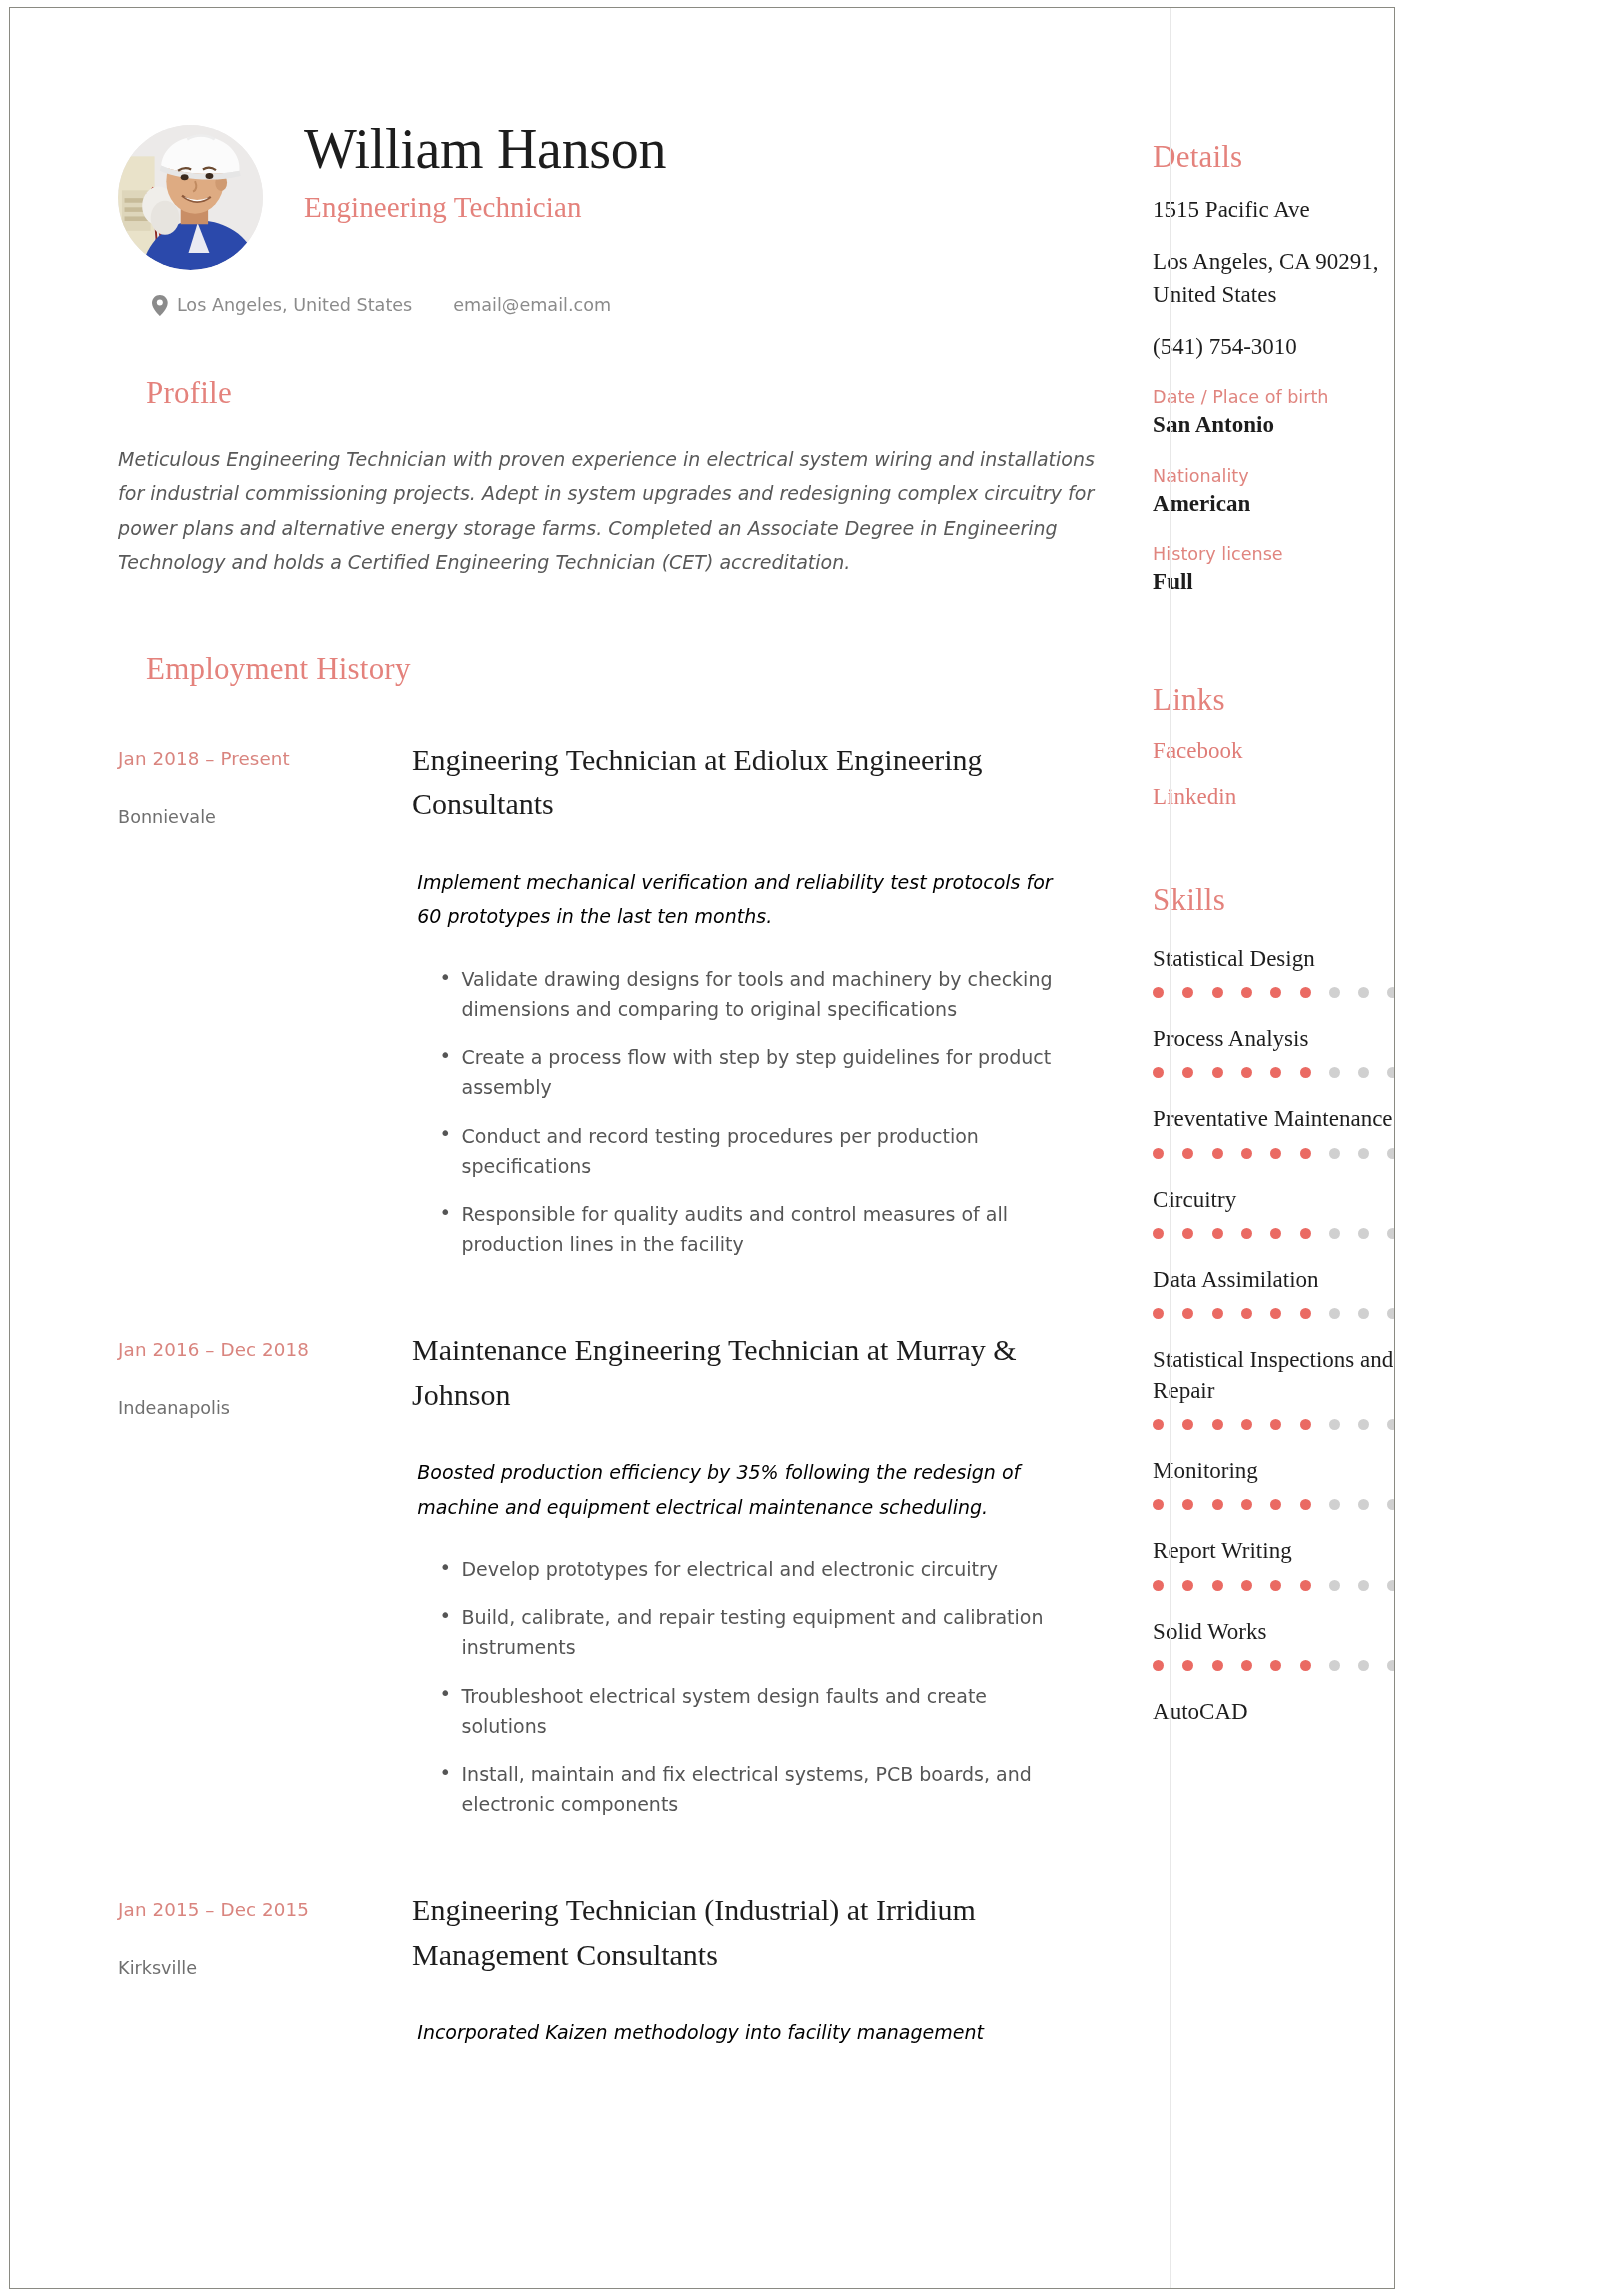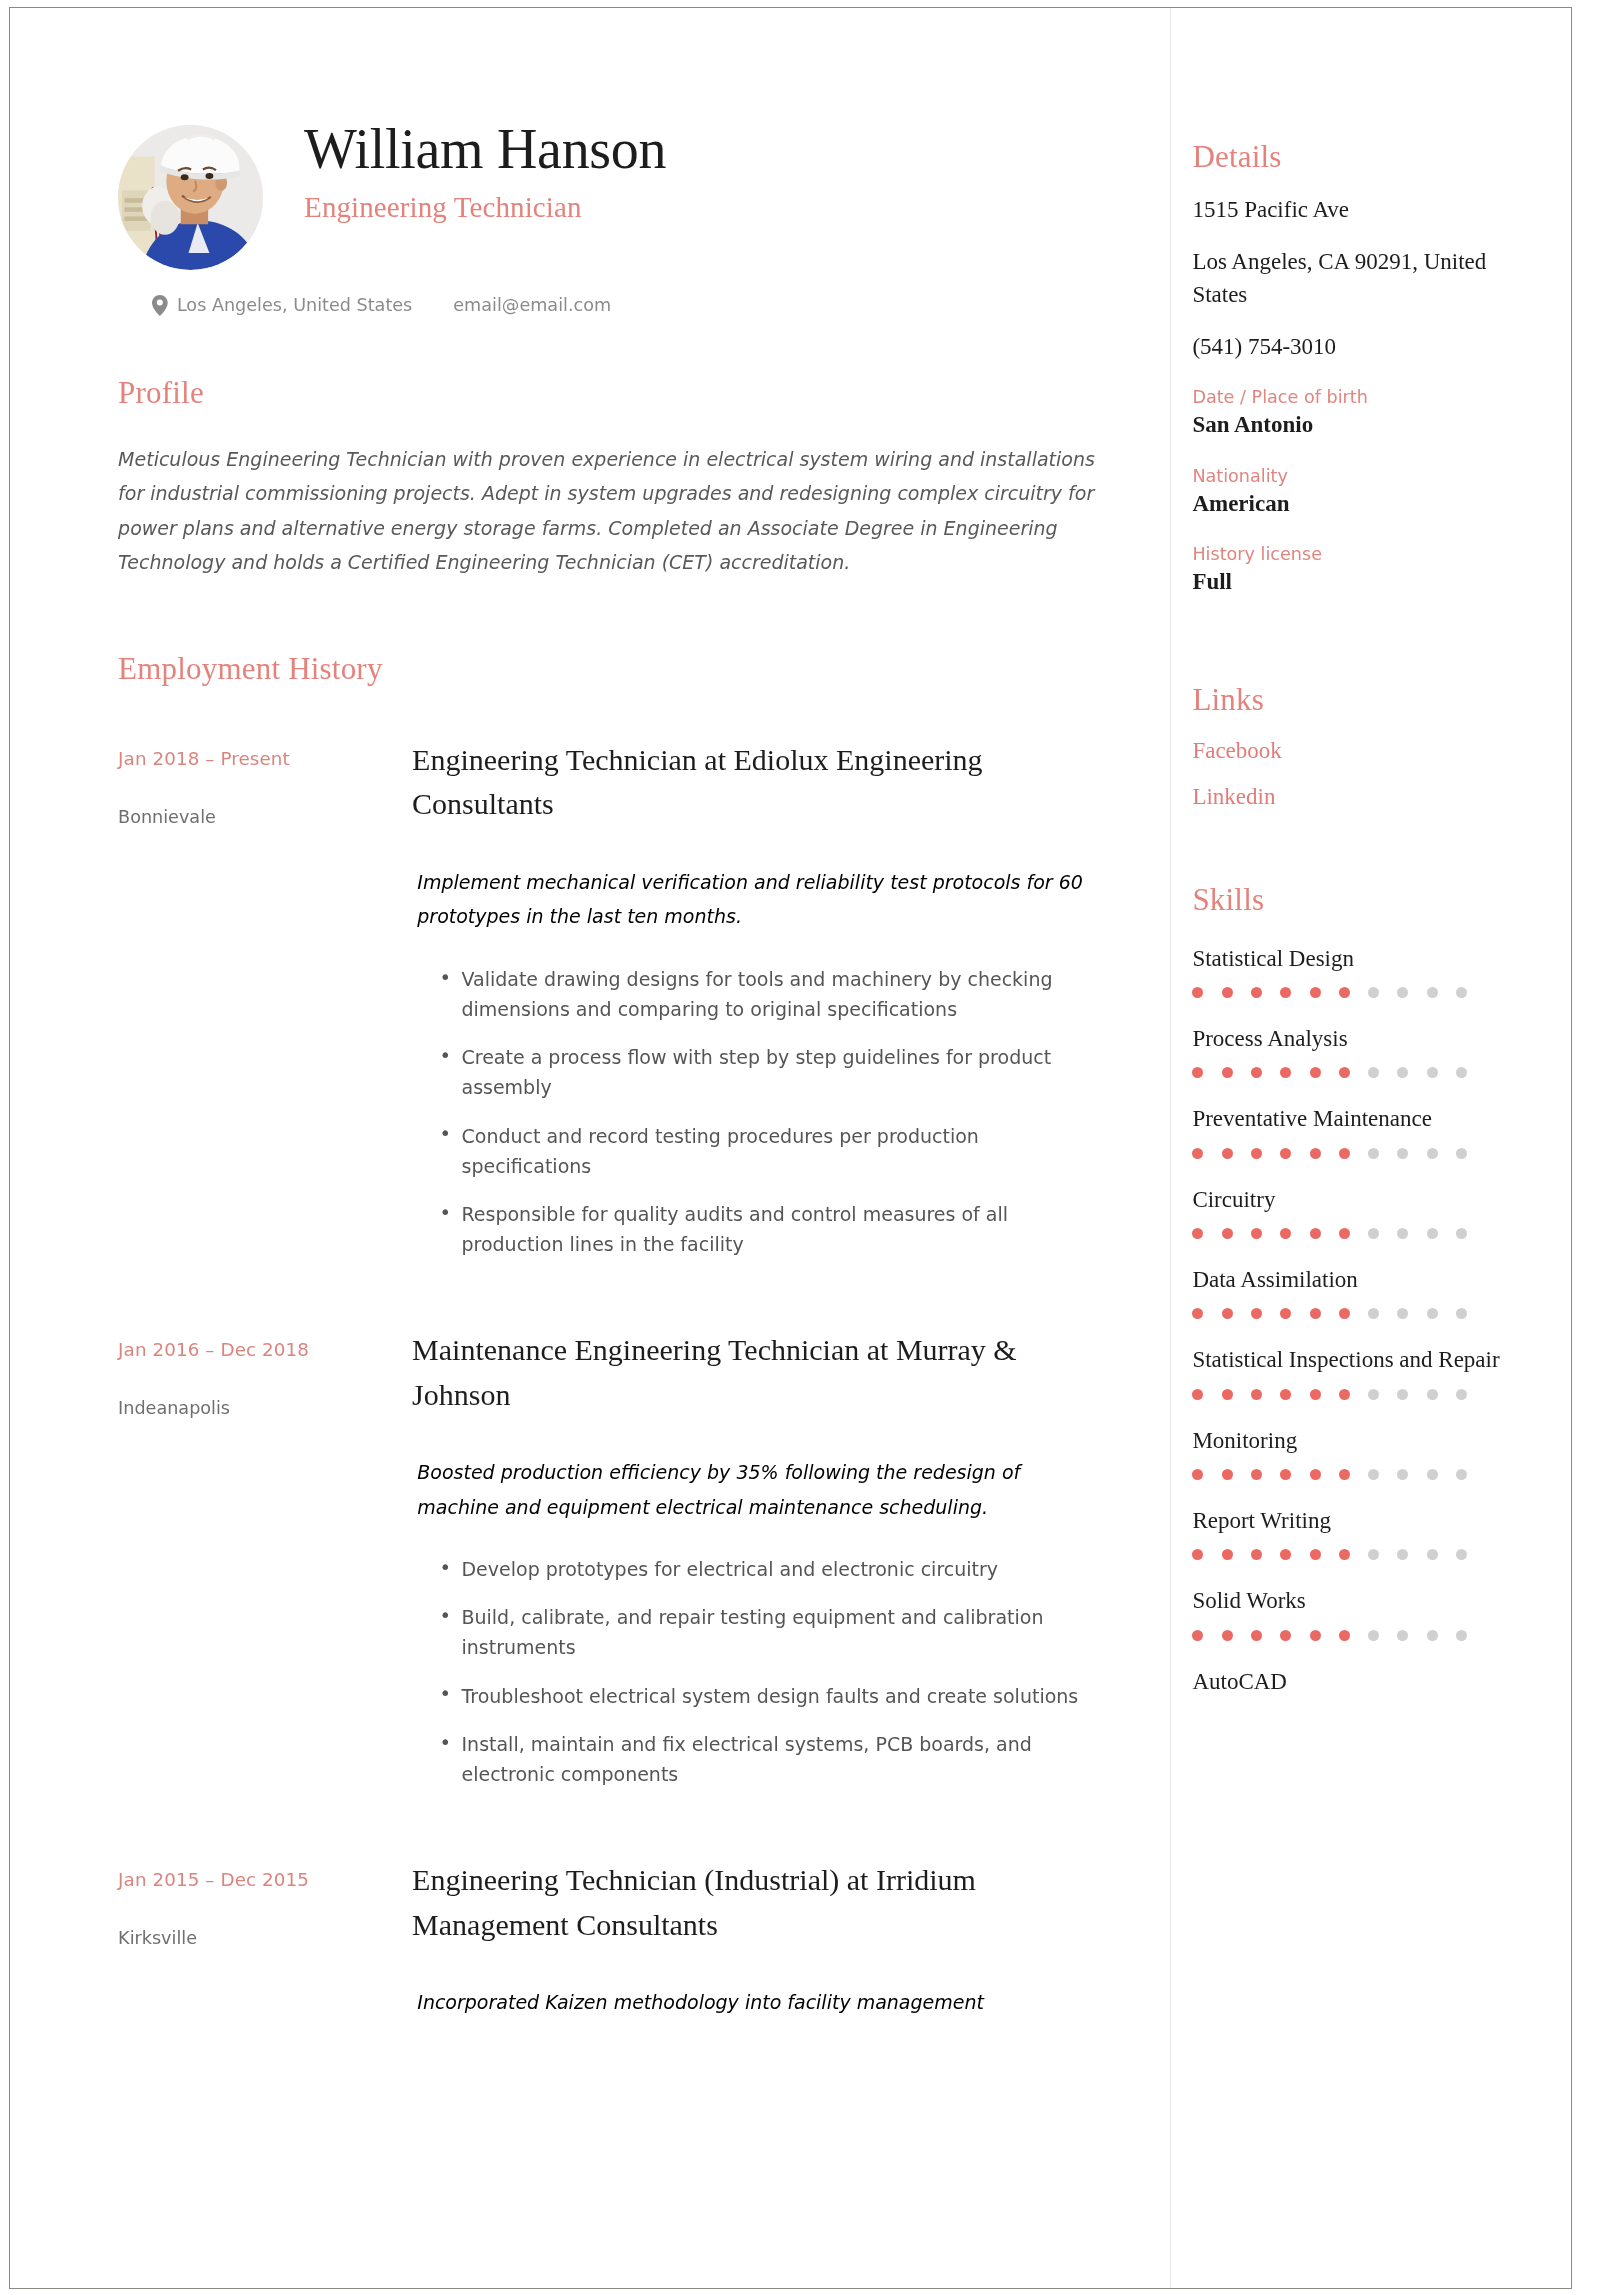--- a/index.html
+++ b/index.html
@@ -13,21 +13,21 @@
     height: 2295px;
     font-family: "Liberation Serif", serif;
     position: relative;
     overflow: hidden;
   }
 
   #page {
     position: absolute;
     left: 9.1px;
     top: 6.5px;
-    width: 1563px;
+    width: 1386px;
     height: 2282px;
     background: #fff;
     border: 1.3px solid #8a8a82;
     display: flex;
     overflow: hidden;
   }
 
   
   .main-col {
     width: 1163px;
@@ -98,20 +98,21 @@
   .pin-icon svg { display:block; }
   .contact-loc { margin-right: 41px; }
 
   
   .section-h {
     font-family: "Liberation Serif", serif;
     font-size: 31px;
     color: #e4827c;
     font-weight: 400;
     letter-spacing: 0.2px;
+    margin-left: 28px;
   }
 
   .profile-wrap { margin-top: 59px; }
   .profile-text {
     margin-top: 31px;
     width: 983px;
     font-family: "DejaVu Sans", sans-serif;
     font-style: italic;
     font-size: 19px;
     line-height: 1.82;

